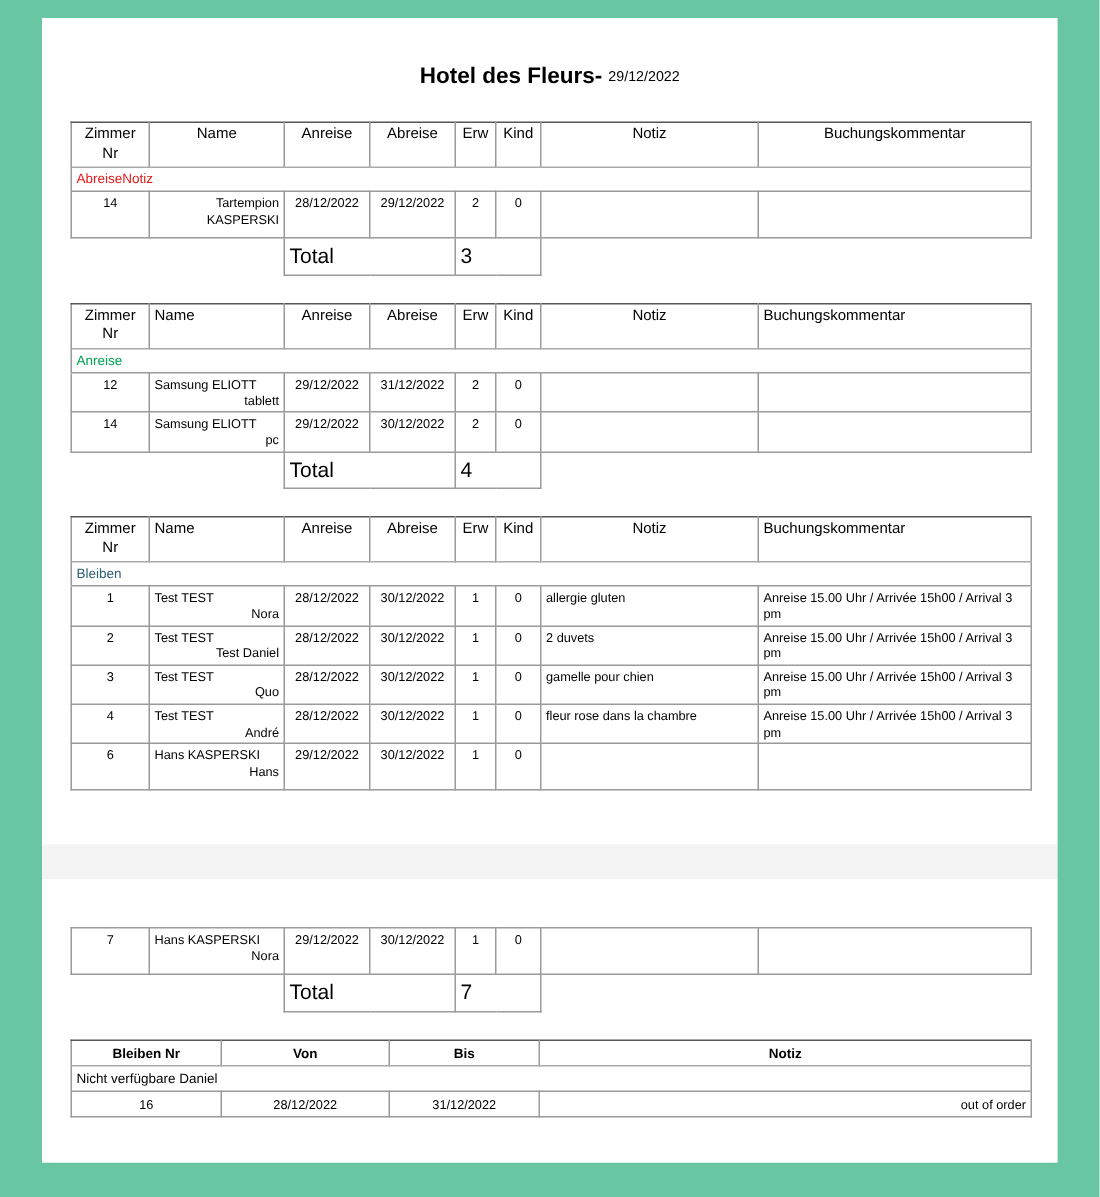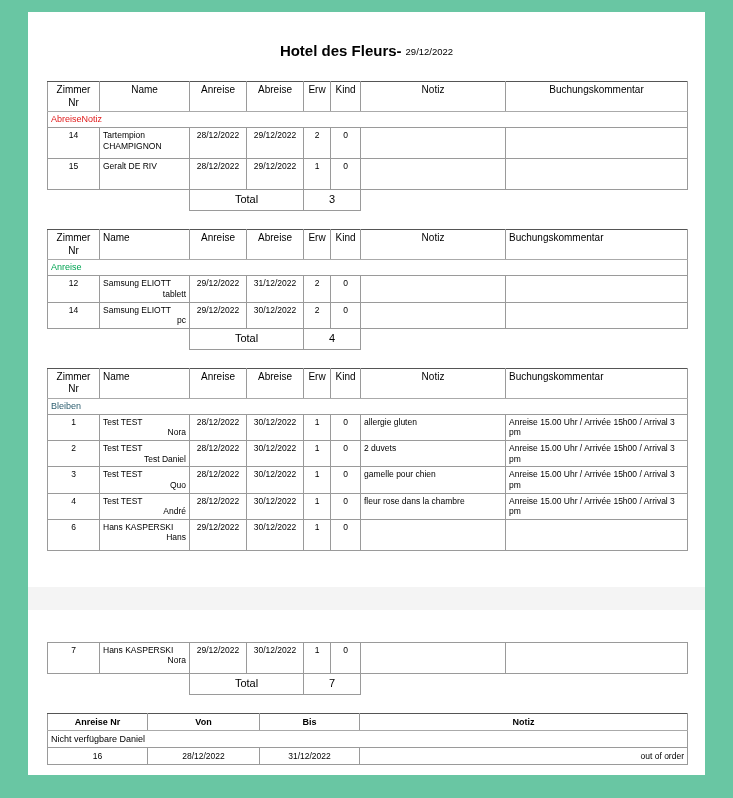--- a/index.html
+++ b/index.html
@@ -91,31 +91,31 @@
     border-bottom: 1px solid #aaa !important;
   }
   thead th.left { text-align: left; }
   thead th.small { font-size: 7.5px; }
 
   td.c { text-align: center; }
   td.l { text-align: left; }
 
   .nm-first { text-align: right; display: block; }
   .nm-last  { text-align: left; display: block; }
-  .nm-both-left { text-align: left; display: block; }
+  .nm-both-left { text-align: right; display: block; }
 
   tr.datarow td { height: 12px; }
   tr.tall td { height: 26px; }
   tr.mid td { height: 20px; }
 
   
   tr.total td {
     border: none;
-    text-align: center;
-    font-size: 11px;
+    text-align: left;
+    font-size: 14px;
     padding-top: 3px;
     padding-bottom: 3px;
   }
   tr.total td.boxed {
     border: 1px solid #9a9a9a;
   }
 
   
   col.c-zim { width: 52px; }
   col.c-nam { width: 90px; }
@@ -187,38 +187,25 @@
             <th>Kind</th>
             <th>Notiz</th>
             <th>Buchungskommentar</th>
           </tr>
         </thead>
         <tbody>
           <tr class="datarow tall">
             <td class="c">14</td>
             <td class="l">
               <span class="nm-both-left">Tartempion</span>
-              <span class="nm-both-left">CHAMPIGNON</span>
+              <span class="nm-both-left">KASPERSKI</span>
             </td>
             <td class="c">28/12/2022</td>
             <td class="c">29/12/2022</td>
             <td class="c">2</td>
-            <td class="c">0</td>
-            <td class="l"></td>
-            <td class="l"></td>
-          </tr>
-          <tr class="datarow tall">
-            <td class="c">15</td>
-            <td class="l">
-              <span class="nm-both-left">Geralt DE RIV</span>
-              <span class="nm-both-left"></span>
-            </td>
-            <td class="c">28/12/2022</td>
-            <td class="c">29/12/2022</td>
-            <td class="c">1</td>
             <td class="c">0</td>
             <td class="l"></td>
             <td class="l"></td>
           </tr>
           <tr class="total">
             <td></td>
             <td></td>
             <td class="boxed" colspan="2">Total</td>
             <td class="boxed" colspan="2">3</td>
             <td></td>
@@ -447,21 +434,21 @@
             <col class="u-bis">
             <col class="u-not">
         </colgroup>
         <tbody>
           <tr>
             <td class="sec-label-cell lbl-black" colspan="4">Nicht verfügbare Daniel</td>
           </tr>
         </tbody>
         <thead>
           <tr>
-            <th class="small">Anreise Nr</th>
+            <th class="small">Bleiben Nr</th>
             <th>Von</th>
             <th>Bis</th>
             <th>Notiz</th>
           </tr>
         </thead>
         <tbody>
           <tr>
             <td style="text-align:center">16</td>
             <td style="text-align:center">28/12/2022</td>
             <td style="text-align:center">31/12/2022</td>

